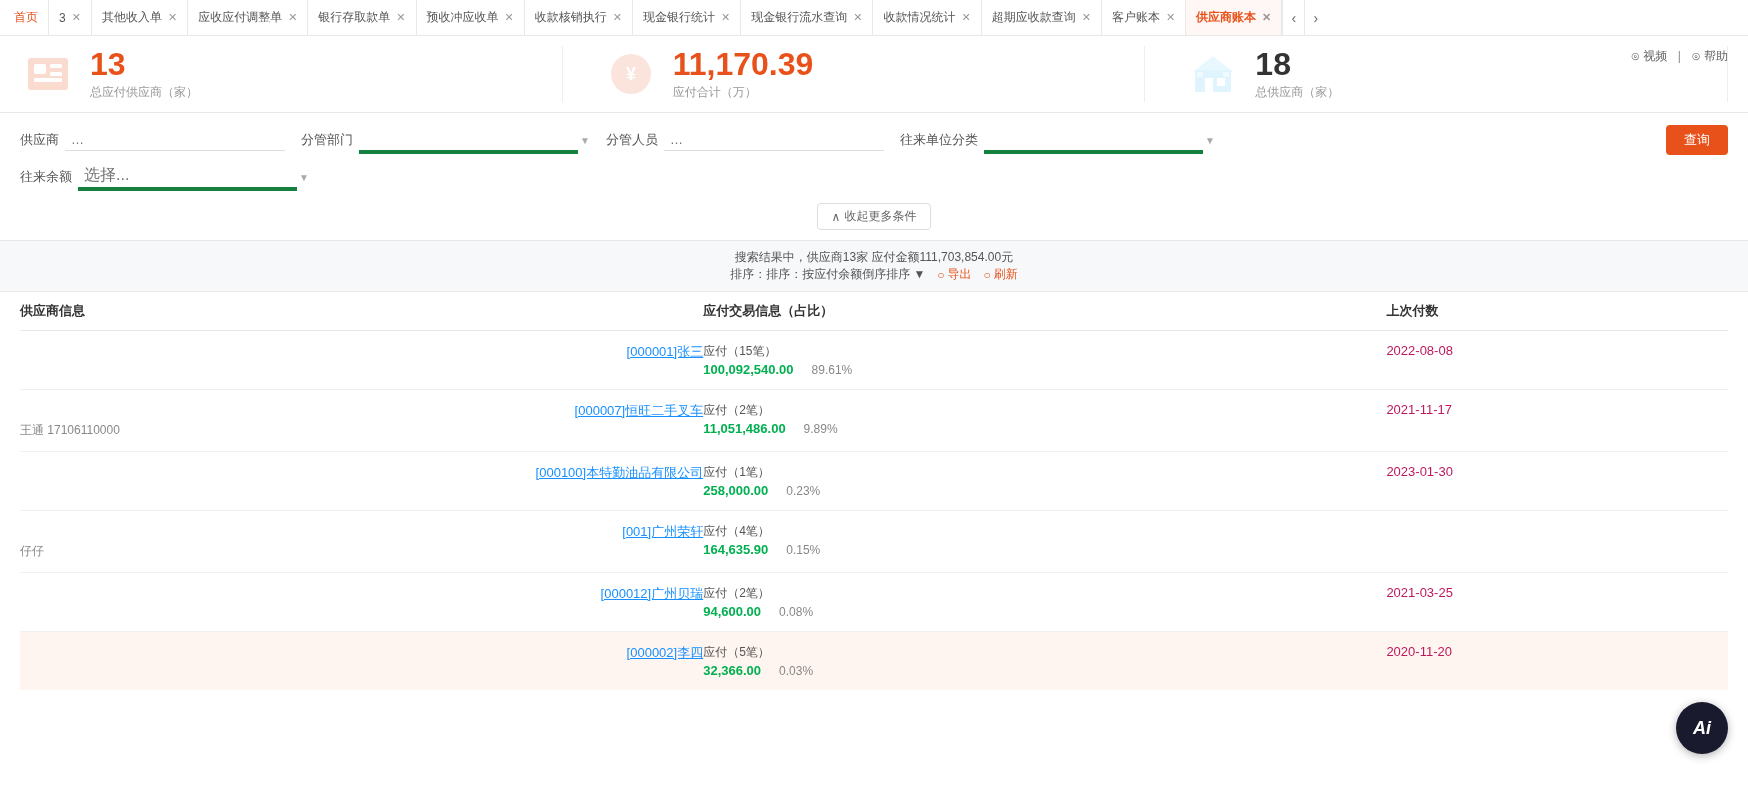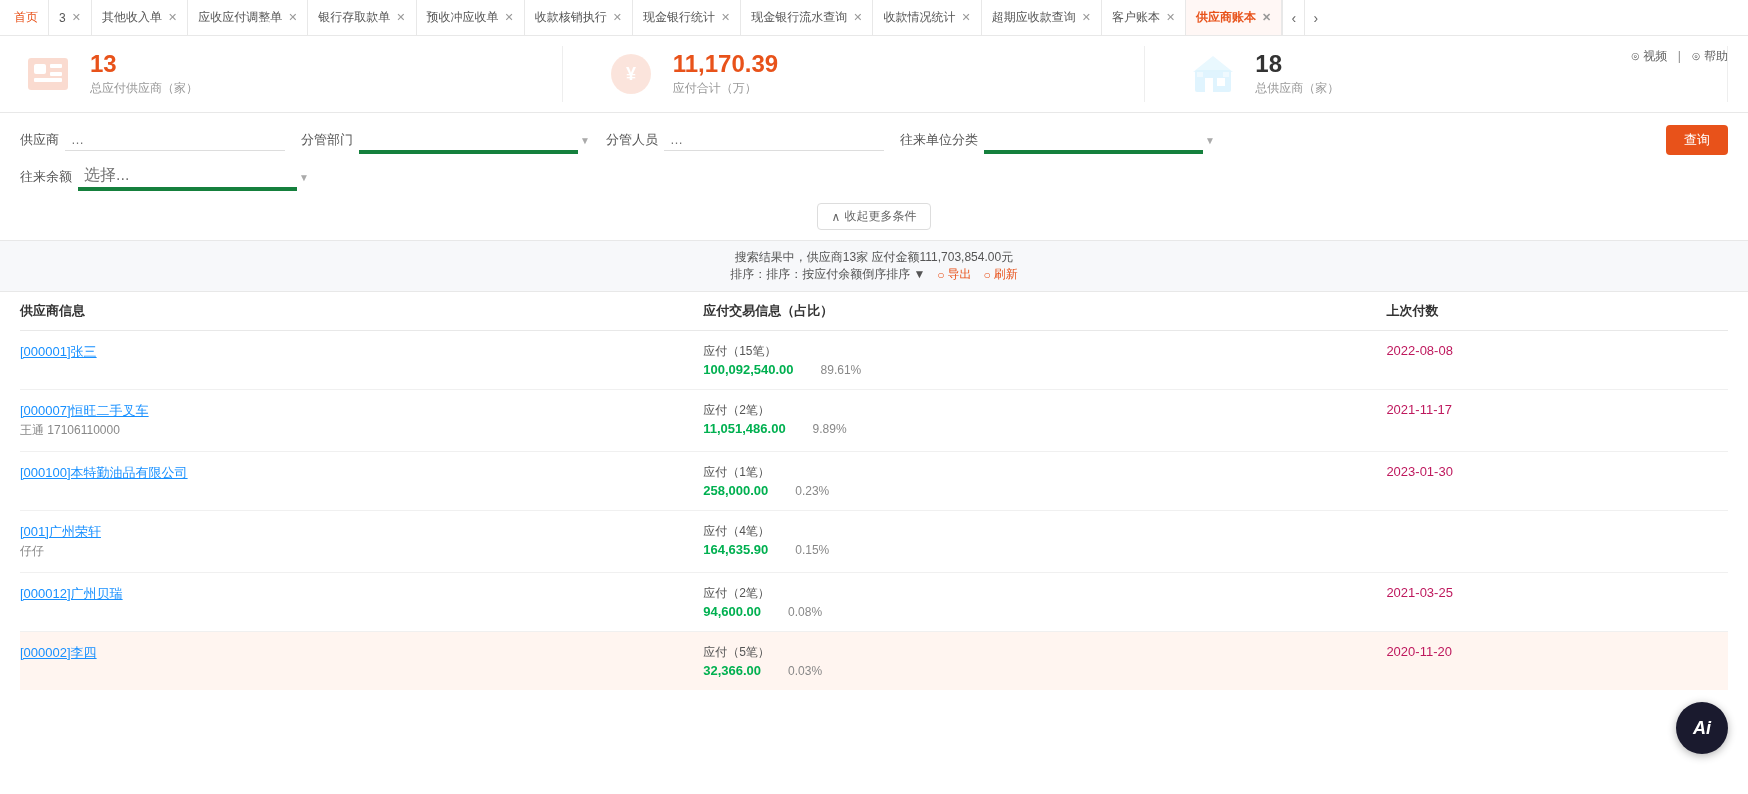--- a/index.html
+++ b/index.html
@@ -74,21 +74,21 @@
       width: 56px;
       height: 56px;
       display: flex;
       align-items: center;
       justify-content: center;
       opacity: 0.25;
     }
     .stat-icon svg { width: 48px; height: 48px; }
     .stat-info {}
     .stat-number {
-      font-size: 24px;
+      font-size: 32px;
       font-weight: bold;
       color: #e8521a;
       line-height: 1.1;
     }
     .stat-label {
       font-size: 12px;
       color: #999;
       margin-top: 2px;
     }
     .header-right-links {
@@ -230,20 +230,21 @@
     .table-row.highlighted {
       background: #fff5f0;
       margin: 0 -20px;
       padding: 12px 20px;
     }
     .supplier-link {
       color: #1890ff;
       text-decoration: underline;
       cursor: pointer;
       font-size: 13px;
+      text-align: right;
     }
     .supplier-sub {
       font-size: 12px;
       color: #888;
       margin-top: 2px;
     }
     .tx-label {
       font-size: 12px;
       color: #555;
     }
@@ -254,21 +255,21 @@
       margin-top: 2px;
     }
     .tx-percent {
       font-size: 12px;
       color: #888;
       margin-left: 10px;
     }
     .tx-row {
       display: flex;
       align-items: baseline;
-      gap: 17px;
+      gap: 8px;
     }
     .last-pay {
       font-size: 13px;
       color: #be185d;
     }
 
     
     .main-scroll {
       height: calc(794px - 36px - 80px - 100px - 42px - 44px);
       overflow-y: auto;

